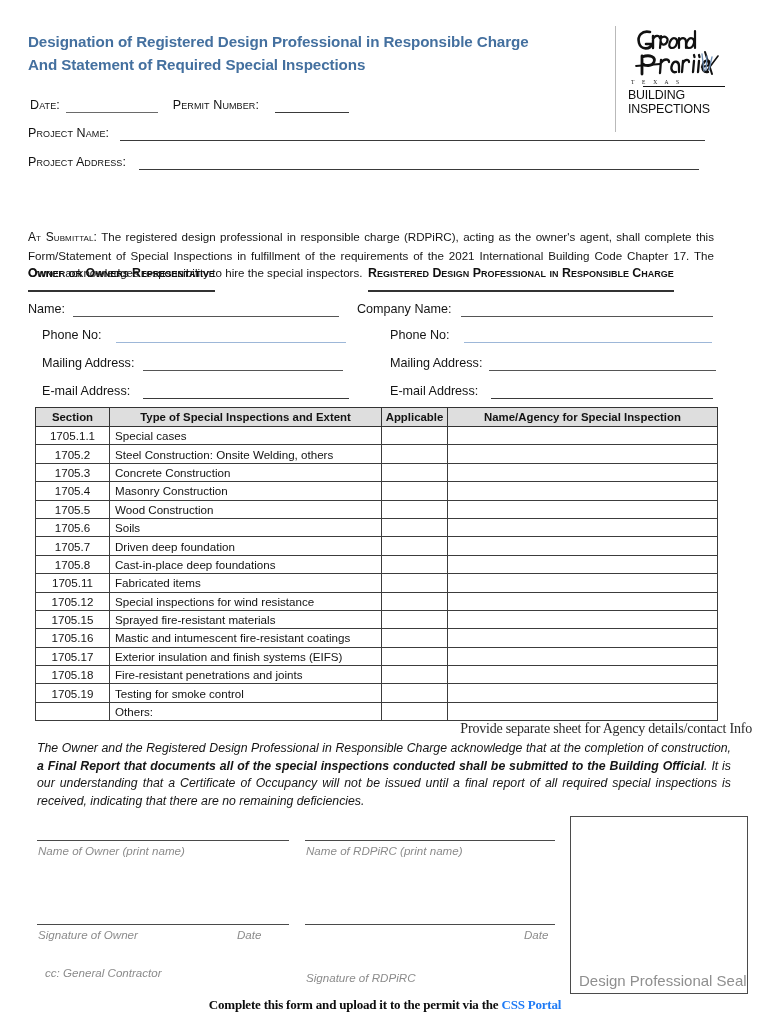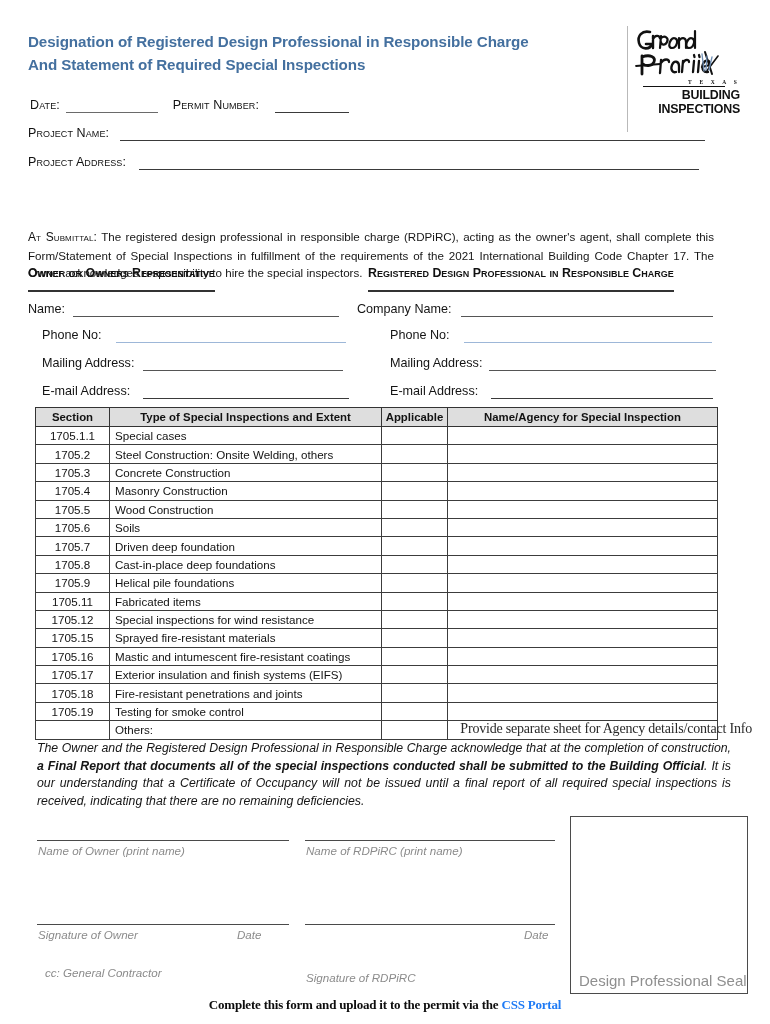--- a/index.html
+++ b/index.html
@@ -41,25 +41,24 @@
     font-size: 15.2px;
     font-weight: bold;
     line-height: 23px;
     letter-spacing: -0.1px;
     margin: 0;
   }
   .logo-block {
     position: absolute;
     right: 0; top: -4px;
     width: 112px;
-    text-align: right;
+    text-align: left;
     border-left: 1px solid #b9b9b9;
-    padding-left: 0;
+    padding-left: 12px;
     height: 106px;
-    font-weight: bold;
   }
   .logo-script {
     position: relative;
     height: 56px;
     width: 100px;
     margin: 0 auto;
   }
   .logo-script svg { display: block; }
   .logo-texas {
     font-family: "Liberation Serif", serif;
@@ -406,26 +405,20 @@
             <td></td>
             <td></td>
           </tr>
           <tr>
             <td class="sectno">1705.8</td>
             <td>Cast-in-place deep foundations</td>
             <td></td>
             <td></td>
           </tr>
           <tr>
-            <td class="sectno">1705.9</td>
-            <td>Helical pile foundations</td>
-            <td></td>
-            <td></td>
-          </tr>
-          <tr>
             <td class="sectno">1705.11</td>
             <td>Fabricated items</td>
             <td></td>
             <td></td>
           </tr>
           <tr>
             <td class="sectno">1705.12</td>
             <td>Special inspections for wind resistance</td>
             <td></td>
             <td></td>

